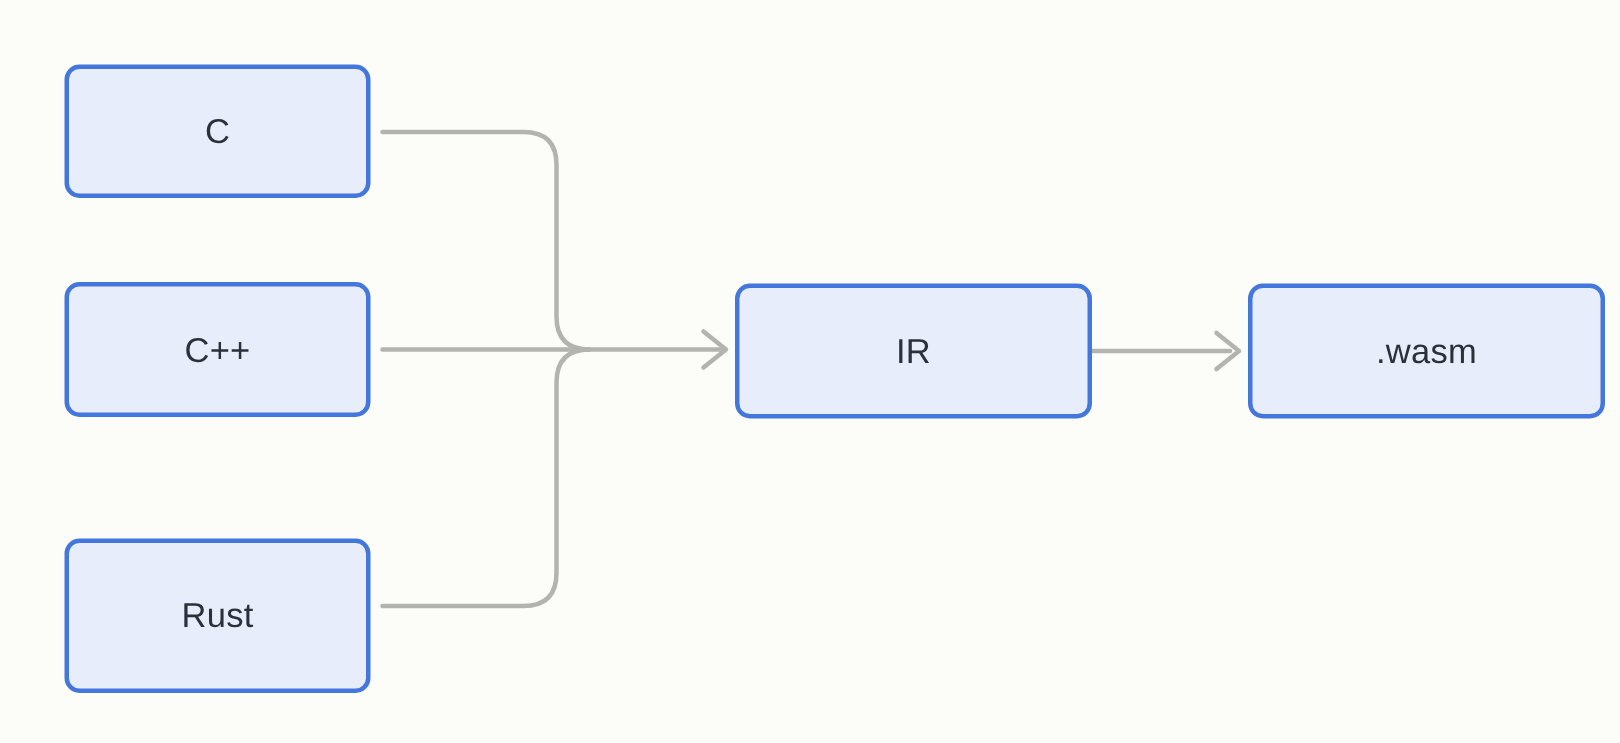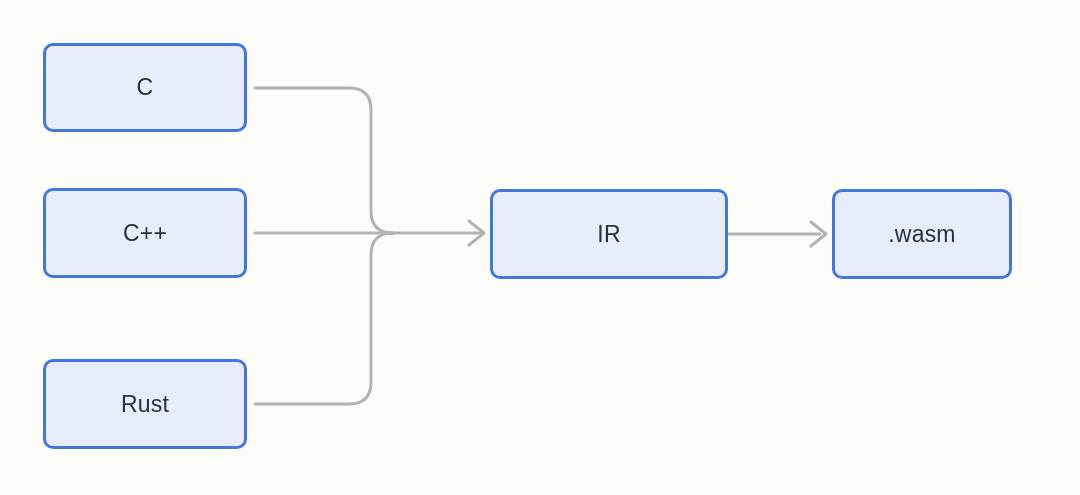--- a/index.html
+++ b/index.html
@@ -42,23 +42,23 @@
     align-items: center;
     justify-content: center;
   }
   .node-label {
     color: var(--text);
     font-size: 23px;
     letter-spacing: 0.2px;
   }
   .node-c    { left: 43px;  top: 43px;  width: 204px; height: 89px; }
   .node-cpp  { left: 43px;  top: 188px; width: 204px; height: 90px; }
-  .node-rust { left: 43px;  top: 359px; width: 204px; height: 90px; }
+  .node-rust { left: 43px;  top: 359px; width: 204px; height: 103px; }
   .node-ir   { left: 490px; top: 189px; width: 238px; height: 90px; }
-  .node-wasm { left: 832px; top: 189px; width: 180px; height: 90px; text-align: right; }
+  .node-wasm { left: 832px; top: 189px; width: 238px; height: 90px; text-align: right; }
 </style>
 </head>
 <body>
 
 <div class="canvas">
 
   <svg class="edges-svg" viewBox="0 0 1080 495">
 
     <path class="edge" d="M 255 88 H 349 Q 371 88 371 110 V 211 Q 371 233 393 233"></path>
 

